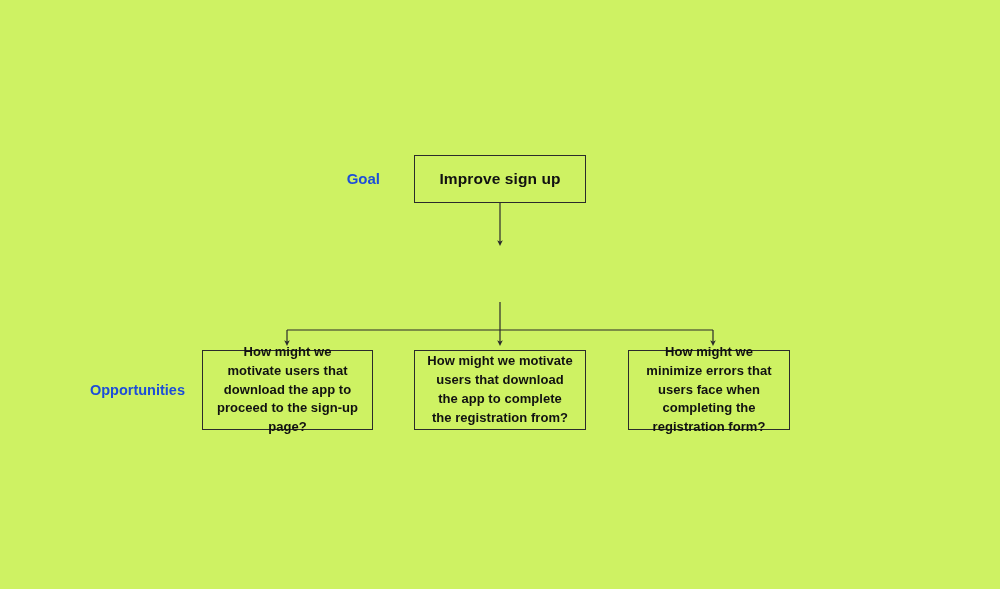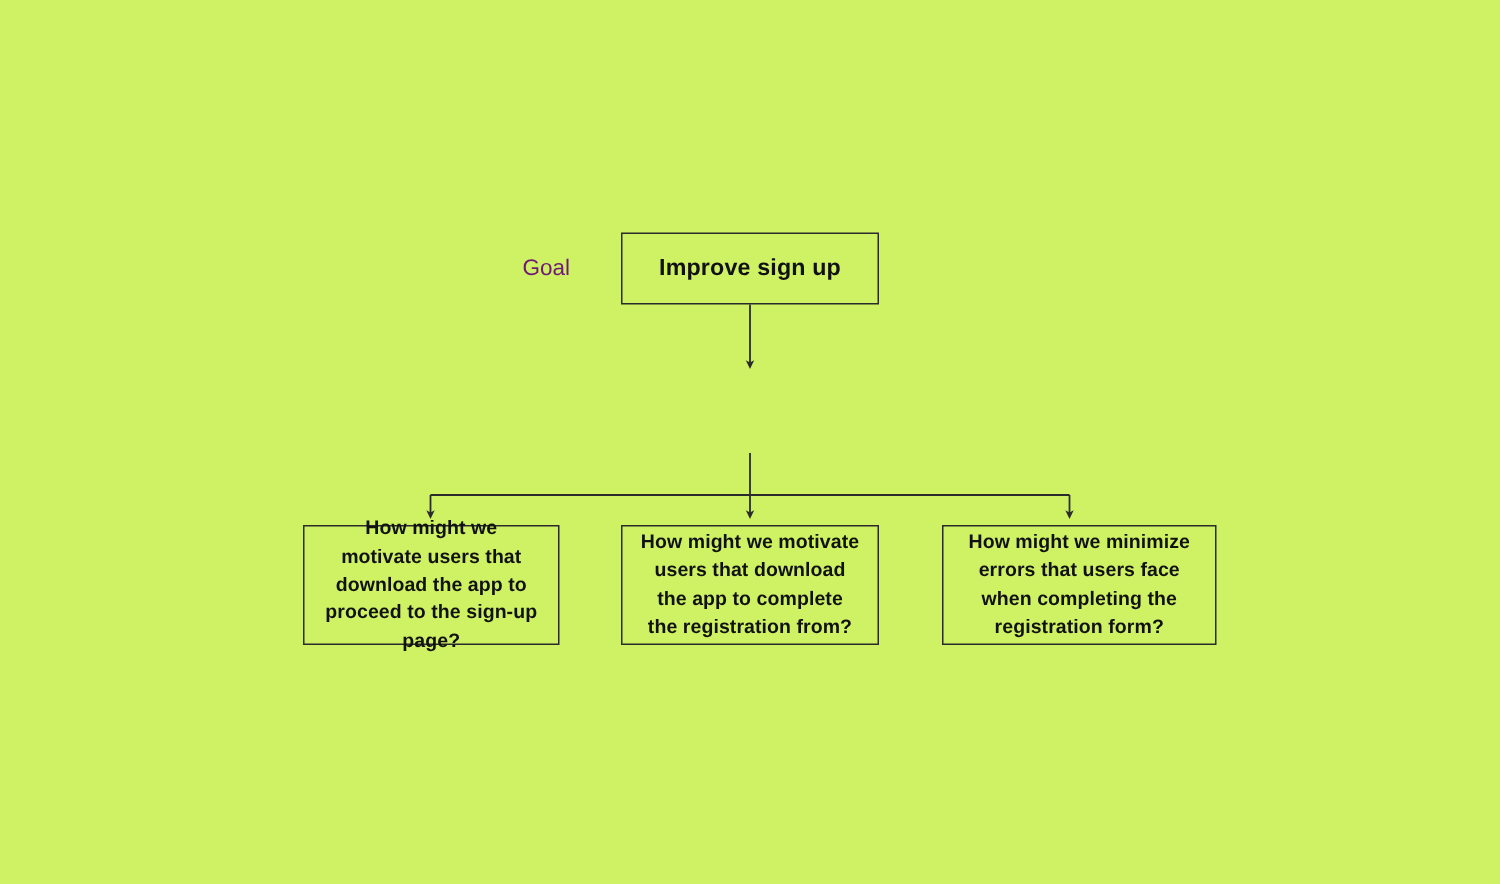--- a/index.html
+++ b/index.html
@@ -47,22 +47,22 @@
   .node-body {
     font-size: 13px;
     font-weight: 700;
     line-height: 1.45;
     letter-spacing: 0.05px;
     color: #111111;
     padding: 0 12px;
   }
   .row-label {
     position: absolute;
-    color: #701a75;
-    font-weight: 400;
+    color: #1d4ed8;
+    font-weight: 700;
     white-space: nowrap;
   }
   #label-goal {
     font-size: 15px;
     left: 240px;
     top: 170px;
     width: 140px;
     text-align: right;
   }
   #label-opportunities {
@@ -92,21 +92,21 @@
   }
   #node-opp-2 {
     left: 414px;
     top: 350px;
     width: 172px;
     height: 80px;
   }
   #node-opp-3 {
     left: 628px;
     top: 350px;
-    width: 183px;
+    width: 162px;
     height: 80px;
   }
 </style>
 </head>
 <body>
 
 <div id="canvas">
 
   <svg class="svg-layer" viewBox="0 0 1000 589" xmlns="http://www.w3.org/2000/svg">
     <defs>
@@ -125,20 +125,21 @@
       <line x1="287" y1="330" x2="287" y2="343" marker-end="url(#arrowhead)"></line>
 
       <line x1="500" y1="330" x2="500" y2="343" marker-end="url(#arrowhead)"></line>
 
       <line x1="713" y1="330" x2="713" y2="343" marker-end="url(#arrowhead)"></line>
     </g>
   </svg>
 
   <div class="row-label" id="label-goal">Goal</div>
 
+  <div class="row-label" id="label-opportunities">Opportunities</div>
 
   <div class="node" id="node-goal">
     <span class="node-title">Improve sign up</span>
   </div>
 
 
   <div class="node" id="node-opp-1">
     <span class="node-body">How might we motivate users that download the app to proceed to the sign-up page?</span>
   </div>
 

